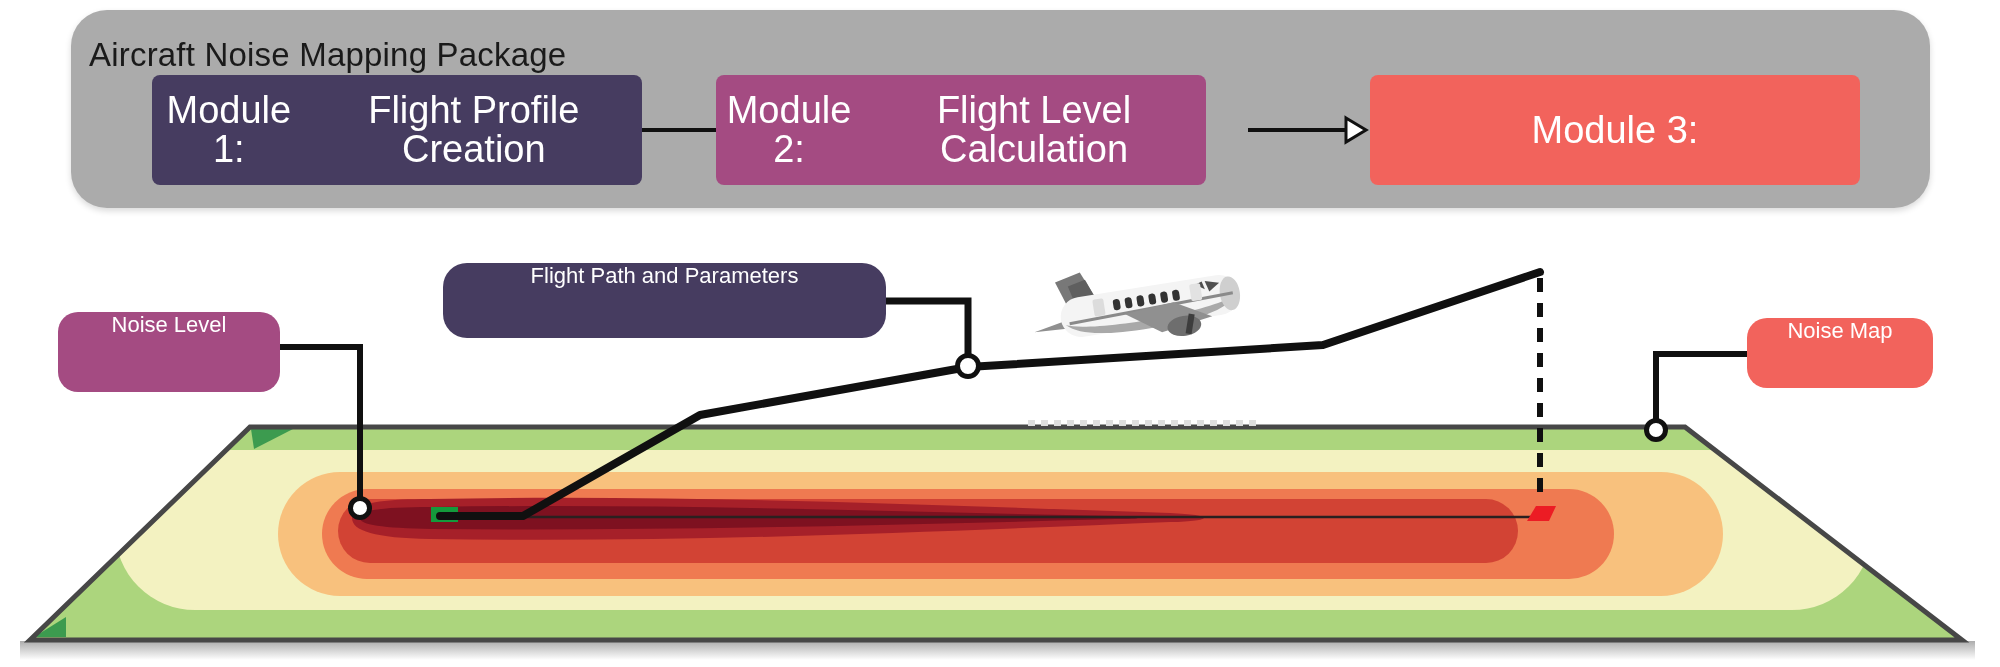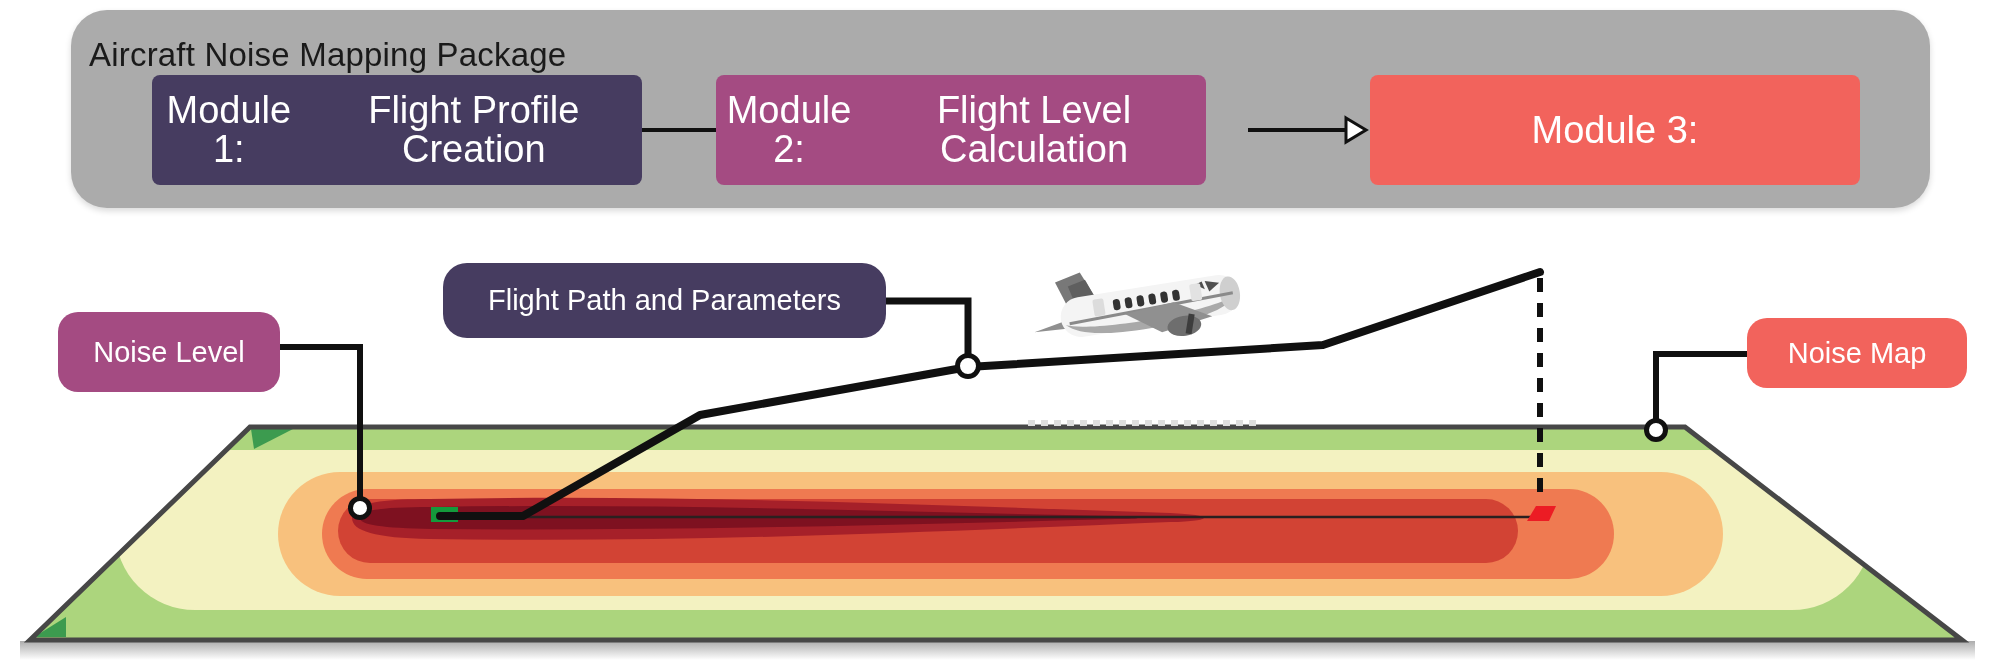--- a/index.html
+++ b/index.html
@@ -32,29 +32,29 @@
     color:var(--text-white,#fff);
     font-size:38px;line-height:39px;text-align:center;
     z-index:2;
   }
   .module-1{left:152px;background:var(--module1-navy,#463C60);}
   .module-2{left:716px;background:var(--module2-purple,#A44B82);}
   .module-3{left:1370px;background:var(--module3-salmon,#F2635C);text-align:center;}
   
   .callout{
     position:absolute;
-    display:flex;align-items:center;justify-content:center;
+    display:flex;justify-content:center;
     color:var(--text-white,#fff);
-    font-size:29px;
+    font-size:22px;
     border-radius:20px;
     z-index:2;
   }
   .callout-noise-level{left:58px;top:312px;width:222px;height:80px;background:var(--module2-purple,#A44B82);}
   .callout-flight-path{left:443px;top:263px;width:443px;height:75px;background:var(--module1-navy,#463C60);border-radius:24px;}
-  .callout-noise-map{left:1747px;top:318px;width:220px;height:70px;background:var(--module3-salmon,#F2635C);}
+  .callout-noise-map{left:1747px;top:318px;width:186px;height:70px;background:var(--module3-salmon,#F2635C);}
   
   .scene{position:absolute;left:0;top:0;z-index:1;}
 </style>
 </head>
 <body>
 
 <div class="stage">
 
   <div class="package"></div>
   <div class="package-title">Aircraft Noise Mapping Package</div>

